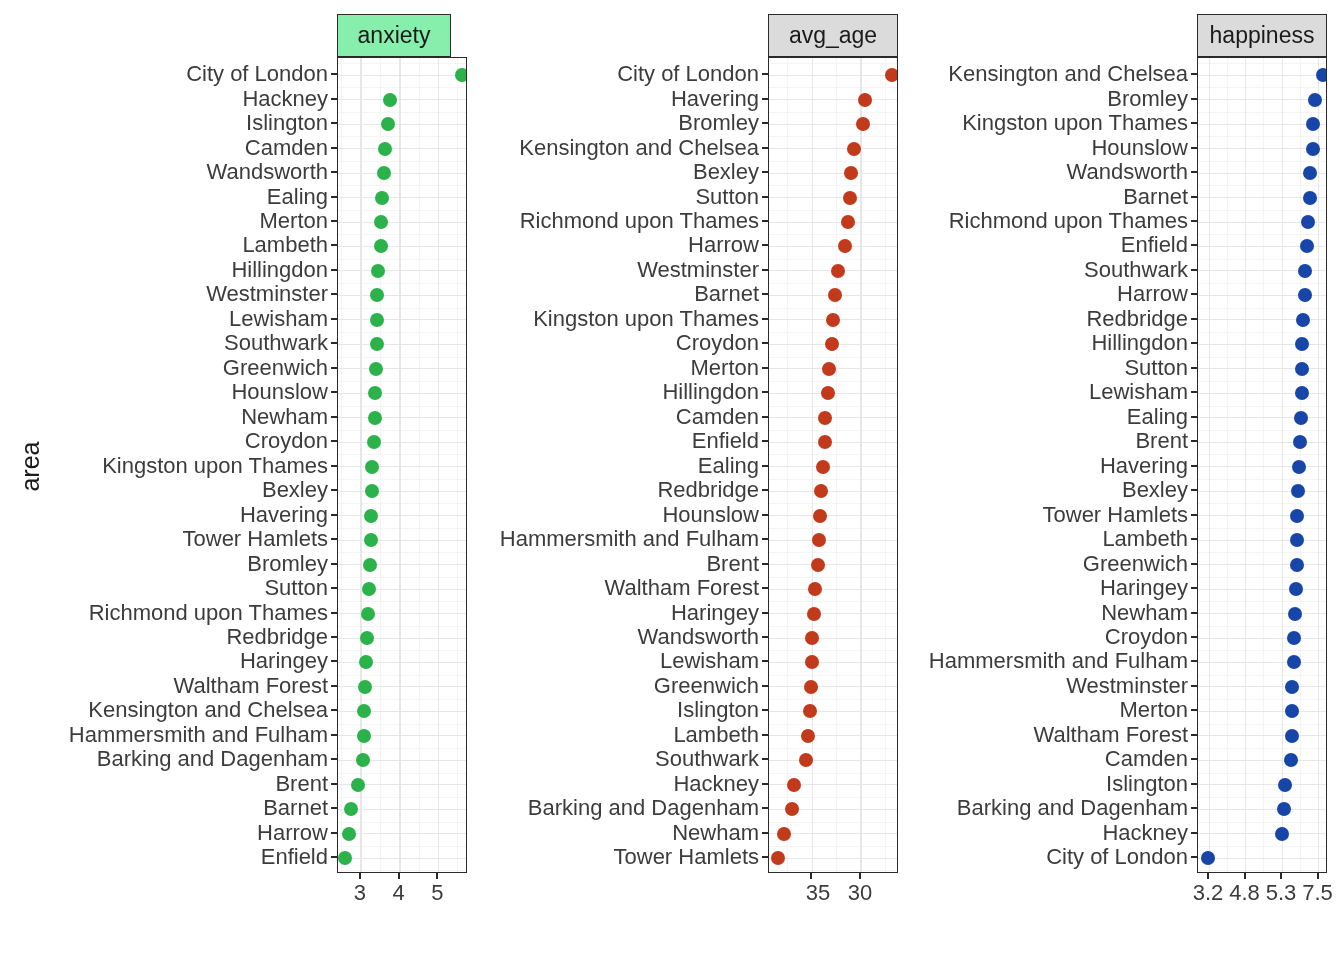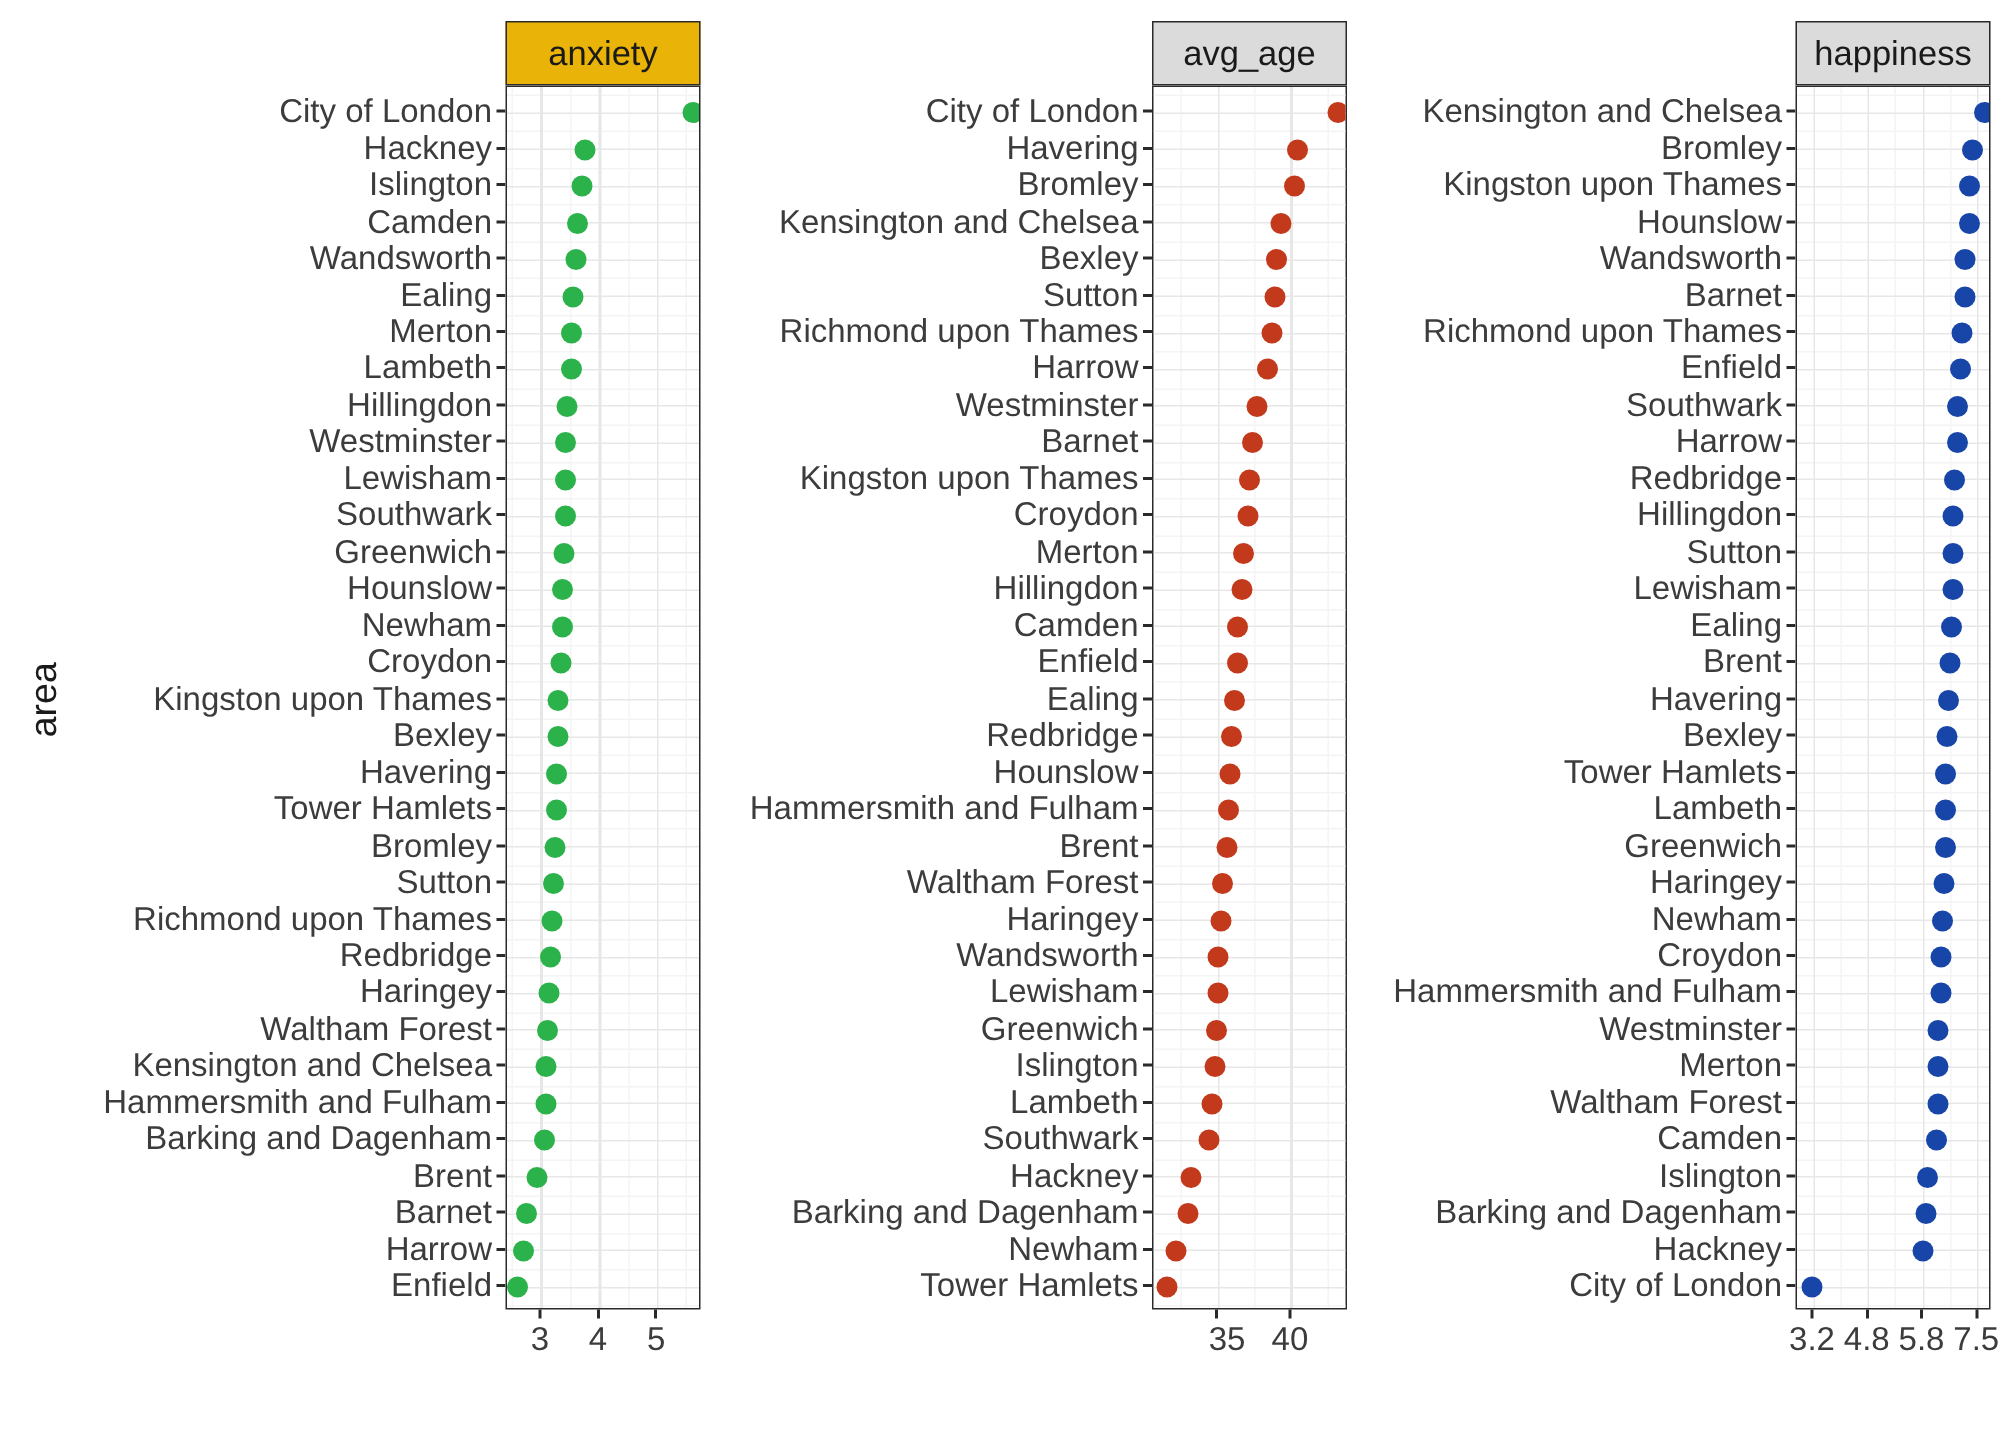--- a/index.html
+++ b/index.html
@@ -17,21 +17,21 @@
           transform:rotate(-90deg);}
   .caption{position:absolute;left:932px;top:916px;width:400px;text-align:right;font-size:23px;color:#1a1a1a;}
 </style>
 </head>
 <body>
 
 <div class="canvas">
   <div class="y-title">area</div>
 
   <section>
-    <div class="facet-header" id="hdr0" style="left: 337px; top: 14px; width: 130px; height: 43px; background: #eab308; border-color: rgb(42, 42, 42);">
+    <div class="facet-header" id="hdr0" style="left: 337px; top: 14px; width: 114px; height: 43px; background: #86efac; border-color: rgb(42, 42, 42);">
       <span>anxiety</span>
     </div>
     <div id="labels0">
         <div class="area-label" style="left: -2px; top: 62.2px; width: 330px;">City of London</div>
         <div class="tickmark" style="left: 331px; top: 73.2px; width: 6px; height: 2px;"></div>
         <div class="area-label" style="left: -2px; top: 86.67px; width: 330px;">Hackney</div>
         <div class="tickmark" style="left: 331px; top: 97.67px; width: 6px; height: 2px;"></div>
         <div class="area-label" style="left: -2px; top: 111.14px; width: 330px;">Islington</div>
         <div class="tickmark" style="left: 331px; top: 122.14px; width: 6px; height: 2px;"></div>
         <div class="area-label" style="left: -2px; top: 135.61px; width: 330px;">Camden</div>
@@ -390,21 +390,21 @@
         <div class="dot" style="left: 30.1289px; top: 695.36px; background: rgb(194, 58, 27);"></div>
         <div class="dot" style="left: 18.373px; top: 719.83px; background: rgb(194, 58, 27);"></div>
         <div class="dot" style="left: 16.4137px; top: 744.3px; background: rgb(194, 58, 27);"></div>
         <div class="dot" style="left: 7.59683px; top: 768.77px; background: rgb(194, 58, 27);"></div>
         <div class="dot" style="left: 1.71891px; top: 793.24px; background: rgb(194, 58, 27);"></div>
       </div>
     <div id="axis1">
         <div class="tickmark" style="left: 810.007px; top: 873px; width: 2px; height: 6px;"></div>
         <div class="x-tick-label" style="left: 783px; top: 880px; width: 70px;">35</div>
         <div class="tickmark" style="left: 858.989px; top: 873px; width: 2px; height: 6px;"></div>
-        <div class="x-tick-label" style="left: 824.989px; top: 880px; width: 70px;">40</div>
+        <div class="x-tick-label" style="left: 824.989px; top: 880px; width: 70px;">30</div>
       </div>
   </section>
 
   <section>
     <div class="facet-header" id="hdr2" style="left: 1197px; top: 14px; width: 130px; height: 43px; background: rgb(219, 219, 219); border-color: rgb(42, 42, 42);">
       <span>happiness</span>
     </div>
     <div id="labels2">
         <div class="area-label" style="left: 858px; top: 62.2px; width: 330px;">Kensington and Chelsea</div>
         <div class="tickmark" style="left: 1191px; top: 73.2px; width: 6px; height: 2px;"></div>
@@ -581,19 +581,19 @@
         <div class="dot" style="left: 79.2044px; top: 744.3px; background: rgb(24, 69, 168);"></div>
         <div class="dot" style="left: 77.0146px; top: 768.77px; background: rgb(24, 69, 168);"></div>
         <div class="dot" style="left: 3.29197px; top: 793.24px; background: rgb(24, 69, 168);"></div>
       </div>
     <div id="axis2">
         <div class="tickmark" style="left: 1207.02px; top: 873px; width: 2px; height: 6px;"></div>
         <div class="x-tick-label" style="left: 1173.02px; top: 880px; width: 70px;">3.2</div>
         <div class="tickmark" style="left: 1243.52px; top: 873px; width: 2px; height: 6px;"></div>
         <div class="x-tick-label" style="left: 1209.52px; top: 880px; width: 70px;">4.8</div>
         <div class="tickmark" style="left: 1280.01px; top: 873px; width: 2px; height: 6px;"></div>
-        <div class="x-tick-label" style="left: 1246.01px; top: 880px; width: 70px;">5.8</div>
+        <div class="x-tick-label" style="left: 1246.01px; top: 880px; width: 70px;">5.3</div>
         <div class="tickmark" style="left: 1316.51px; top: 873px; width: 2px; height: 6px;"></div>
         <div class="x-tick-label" style="left: 1282.51px; top: 880px; width: 70px;">7.5</div>
       </div>
   </section>
 
 </div>
 
 </body></html>

